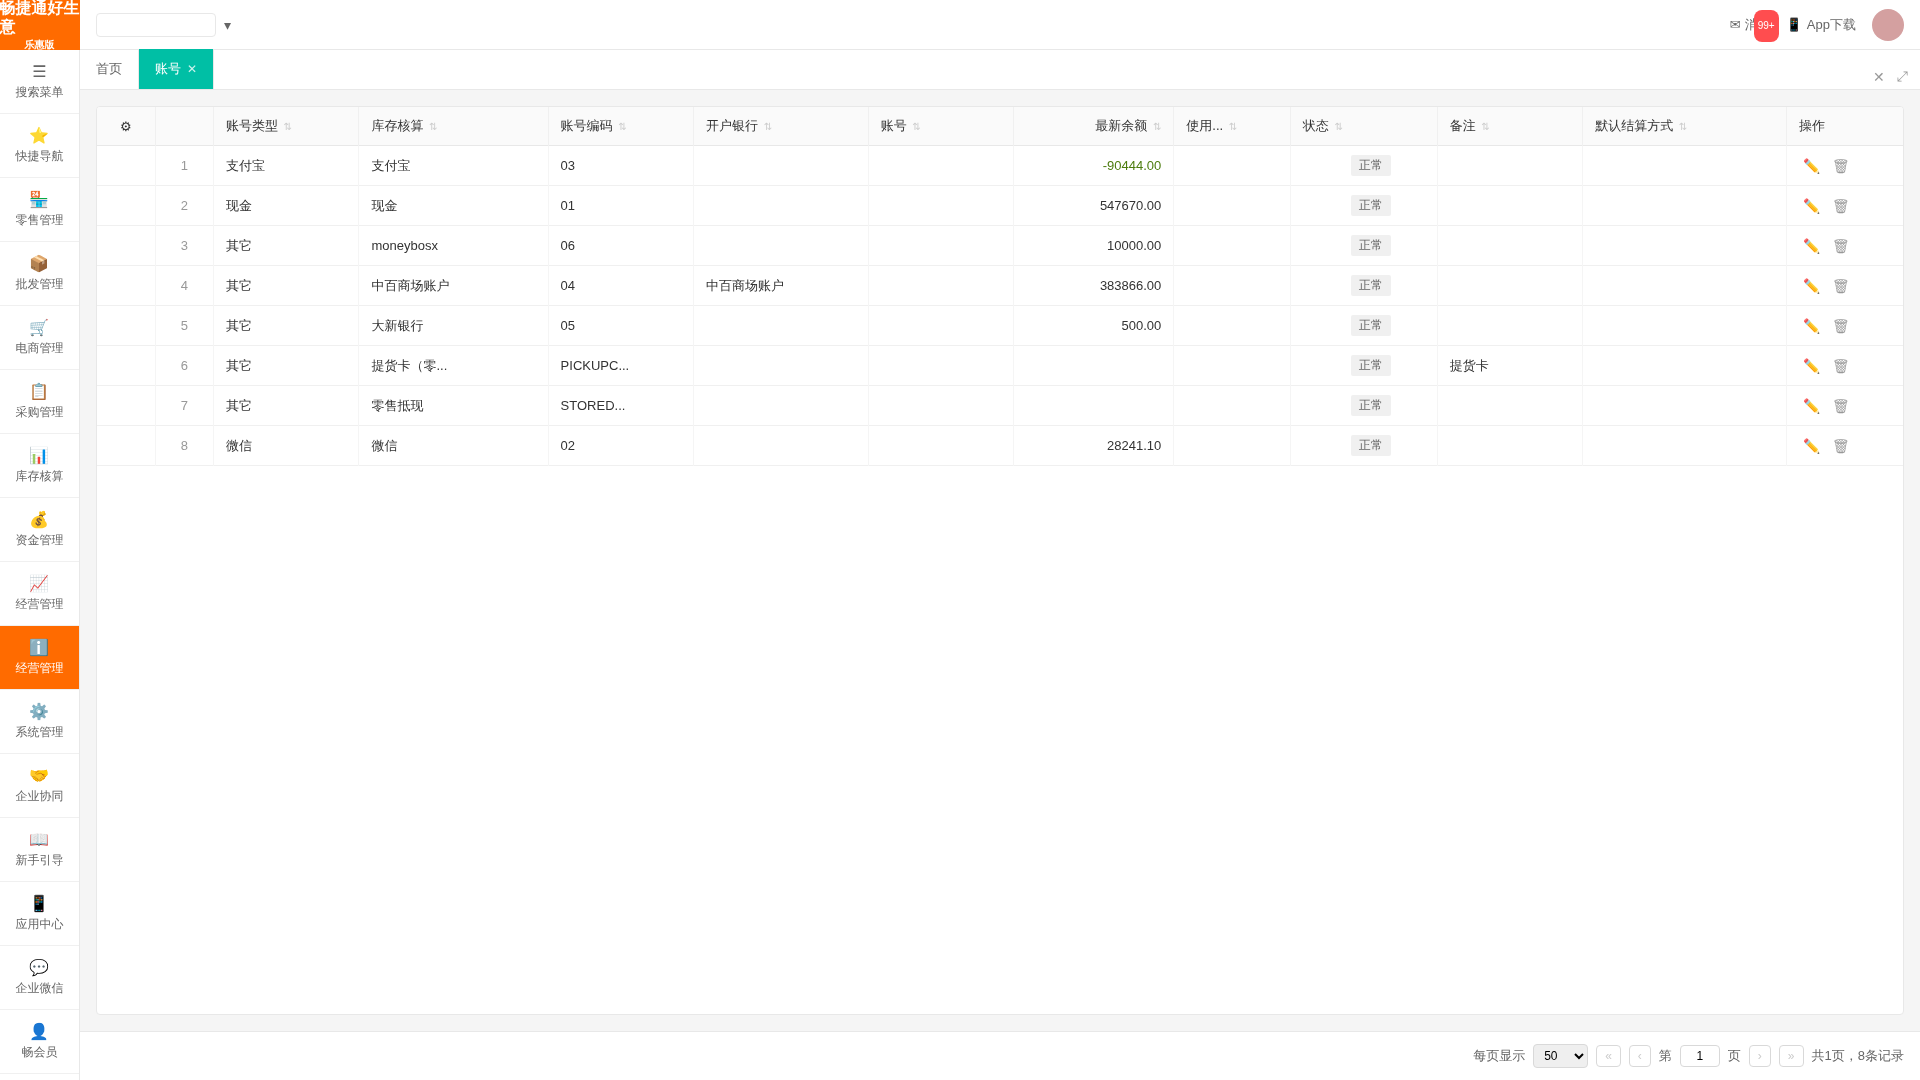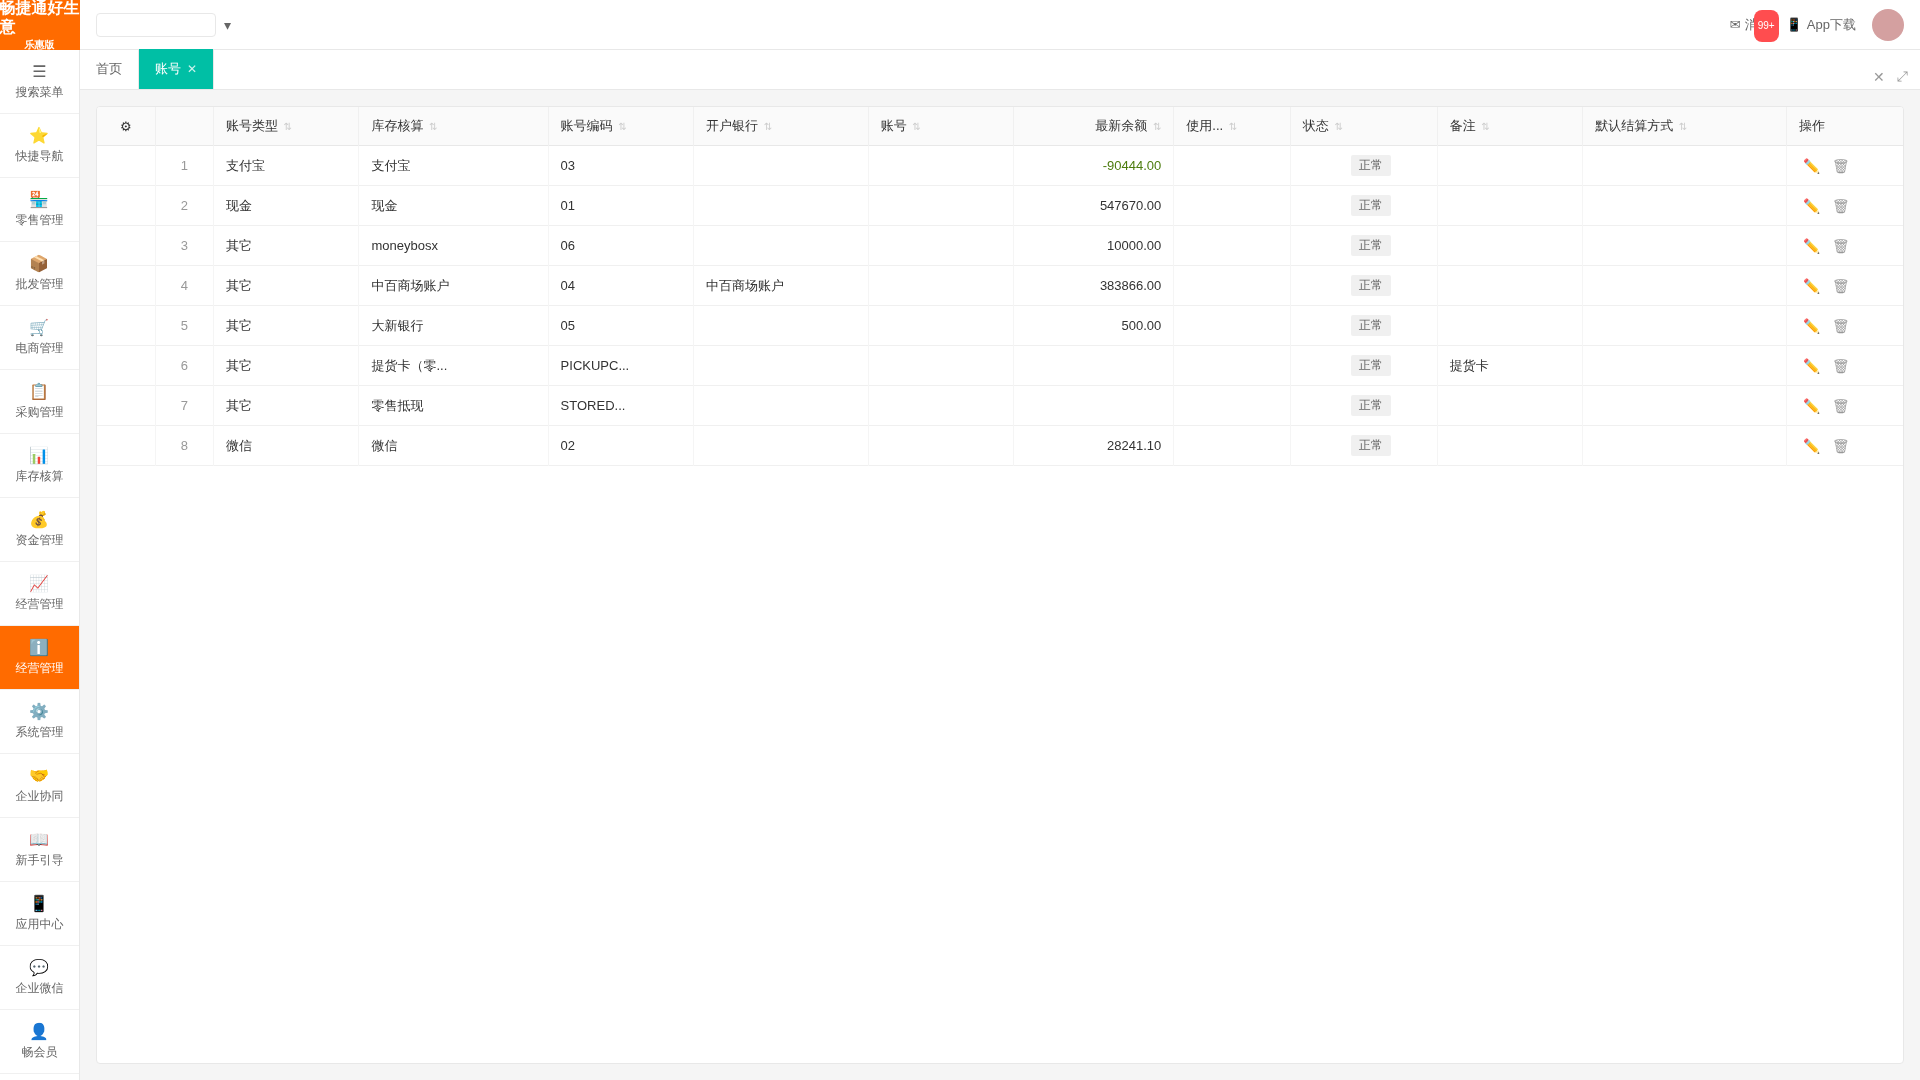--- a/index.html
+++ b/index.html
@@ -622,14 +622,30 @@
         <button class="action-btn" title="编辑">✏️</button>
         <button class="action-btn" title="删除">🗑</button>
       </td>
     </tr>
           </tbody>
       </table>
     </div>
 
   </div>
 
+  <div class="pagination">
+    <span class="pagination-label">每页显示</span>
+    <select class="page-size-select">
+      <option>50</option>
+      <option>100</option>
+      <option>200</option>
+    </select>
+    <button class="page-btn" disabled="">«</button>
+    <button class="page-btn" disabled="">‹</button>
+    <span class="pagination-label">第</span>
+    <input type="text" class="page-input" value="1" style="">
+    <span class="pagination-label">页</span>
+    <button class="page-btn" disabled="">›</button>
+    <button class="page-btn" disabled="">»</button>
+    <span class="total-info">共1页，8条记录</span>
+  </div>
 
 </div>
 
 </body></html>

